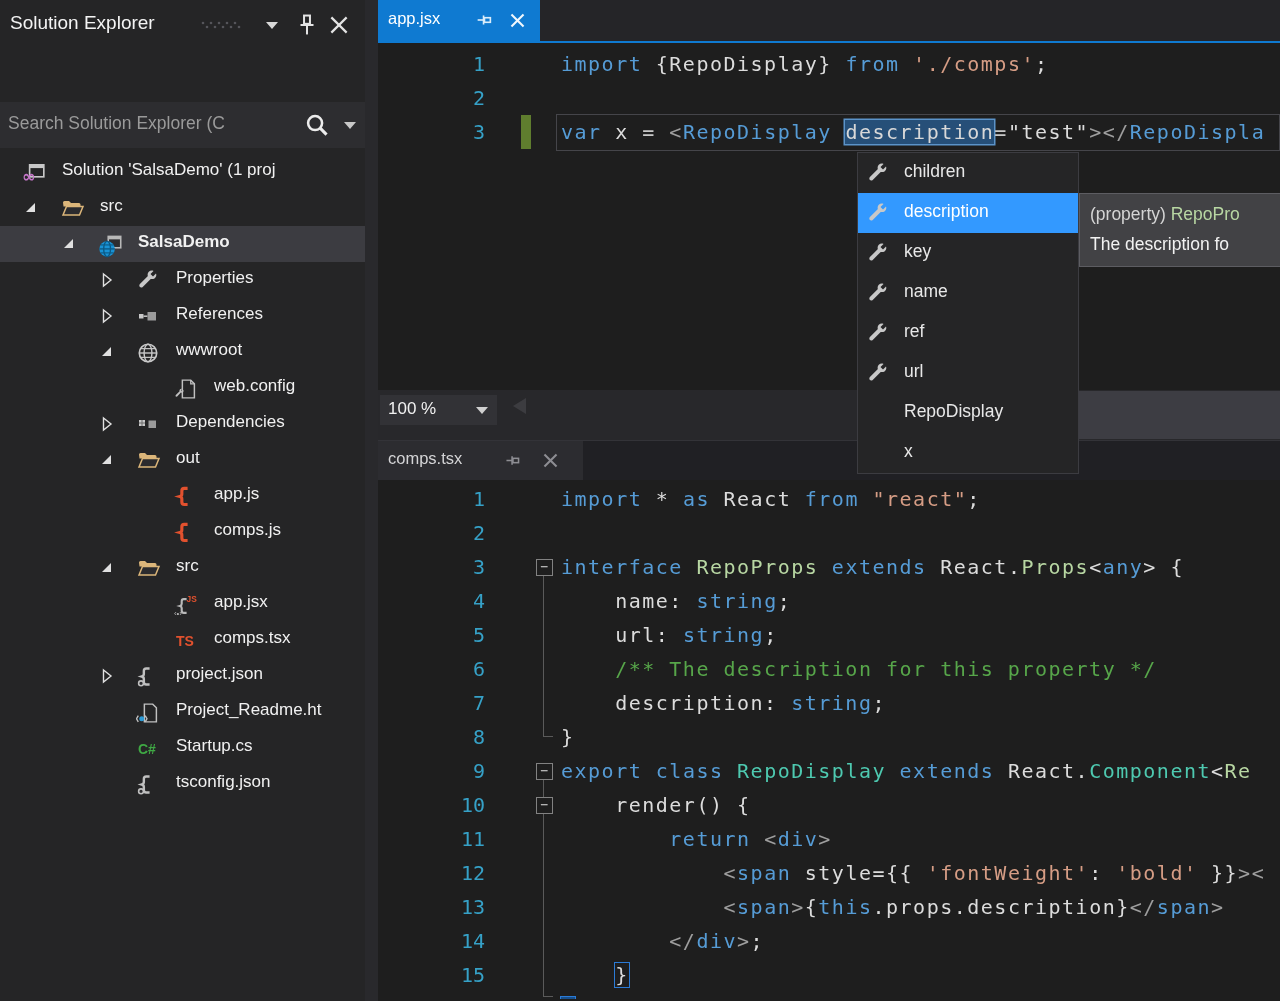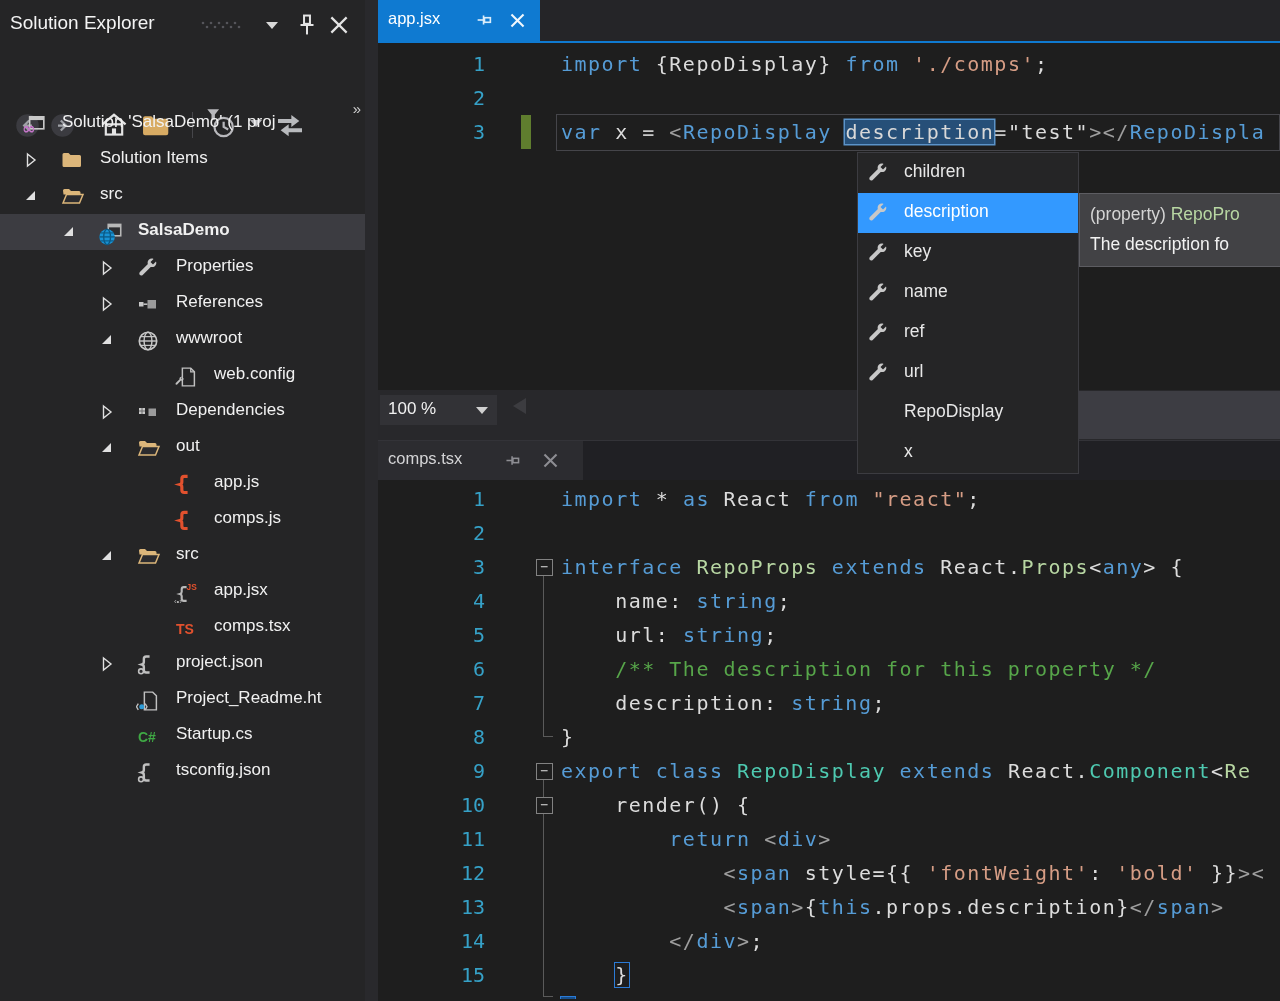--- a/index.html
+++ b/index.html
@@ -151,43 +151,40 @@
       </span>
       <span class="chev" style="position:absolute;left:250px;top:70px;border-top-color:#b8b8bc"></span>
       <span class="icon-btn" style="left:274px;top:60px">
         <svg width="32" height="30" viewBox="0 0 24 22">
             <polygon points="3,6.5 13,6.5 13,3.5 19,8 13,12.5 13,9.5 3,9.5" fill="#b8babd"></polygon>
             <polygon points="21,13.5 11,13.5 11,10.5 5,15 11,19.5 11,16.5 21,16.5" fill="#b8babd"></polygon>
           </svg>
       </span>
       <span class="overflow">»</span>
     </div>
+    <div class="search-row">
+      <div class="search-ph">Search Solution Explorer (C</div>
+      <span class="icon-btn" style="left:303px;top:9px">
+        <svg width="28" height="28" viewBox="0 0 22 22">
+            <circle cx="9.5" cy="9.5" r="5.5" stroke="#ececec" stroke-width="2" fill="none"></circle>
+            <line x1="13.5" y1="13.5" x2="18.5" y2="18.5" stroke="#ececec" stroke-width="2.4"></line>
+          </svg>
+      </span>
+      <span class="chev search-chev" style="border-top-color:#c8c8c8"></span>
+    </div>
     <div class="tree" id="tree">
         <div class="trow">
           <span class="ticon" style="left: 22px;">
             <svg width="24" height="24" viewBox="0 0 22 22">
               <rect x="7" y="3.5" width="13" height="11" fill="none" stroke="#c8c8c8" stroke-width="1.5"></rect>
               <rect x="7" y="3.5" width="13" height="3" fill="#c8c8c8"></rect>
               <text x="0" y="19.5" font-size="15" font-weight="bold" fill="#c576c9" font-family="DejaVu Sans,sans-serif">∞</text>
             </svg>
           </span>
           <span class="tlabel" style="left: 62px;">Solution 'SalsaDemo' (1 proj</span>
-        </div>
-        <div class="trow">
-          <span class="arrow" style="left: 22px;">
-            <svg width="18" height="18" viewBox="0 0 18 18">
-              <polygon points="5.5,3 13,9 5.5,15" fill="none" stroke="#e0e0e0" stroke-width="1.4"></polygon>
-            </svg>
-          </span>
-          <span class="ticon" style="left: 60px;">
-            <svg width="24" height="22" viewBox="0 0 22 22">
-              <path d="M1.5 5.5q0-1.5 1.5-1.5h4.5l2 2h9q1.5 0 1.5 1.5v9q0 1.5-1.5 1.5H3q-1.5 0-1.5-1.5z" fill="#dcb67a"></path>
-            </svg>
-          </span>
-          <span class="tlabel" style="left: 100px;">Solution Items</span>
         </div>
         <div class="trow">
           <span class="arrow" style="left: 22px;">
             <svg width="18" height="18" viewBox="0 0 18 18">
               <polygon points="13,4 13,13 4,13" fill="#e0e0e0"></polygon>
             </svg>
           </span>
           <span class="ticon" style="left: 60px;">
             <svg width="25" height="22" viewBox="0 0 22 22">
               <path d="M1.5 5.5q0-1.5 1.5-1.5h4.5l2 2h8q1.5 0 1.5 1.5v2h-17z" fill="#dcb67a"></path>

